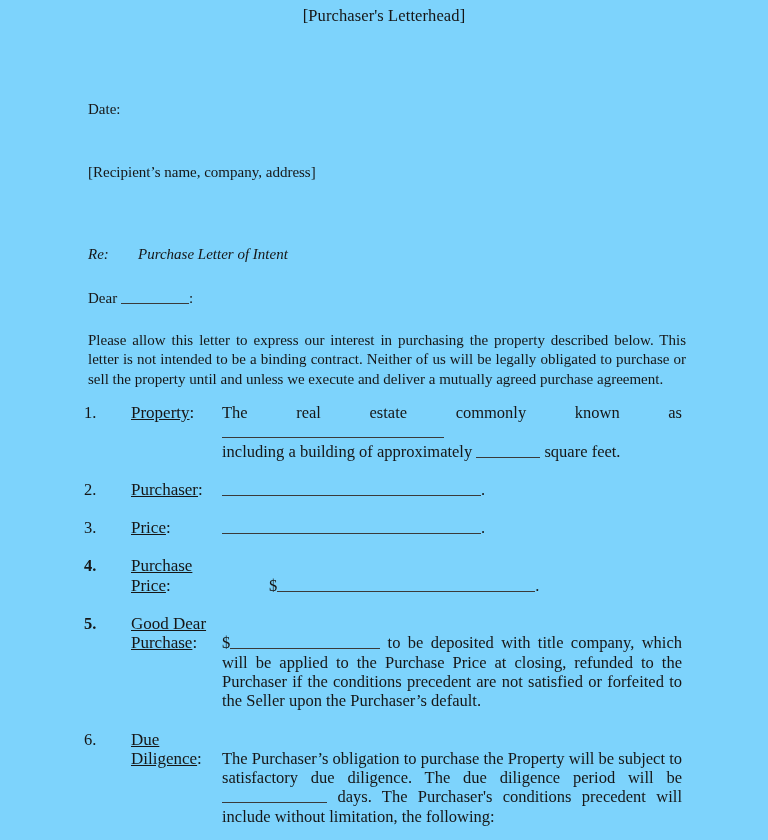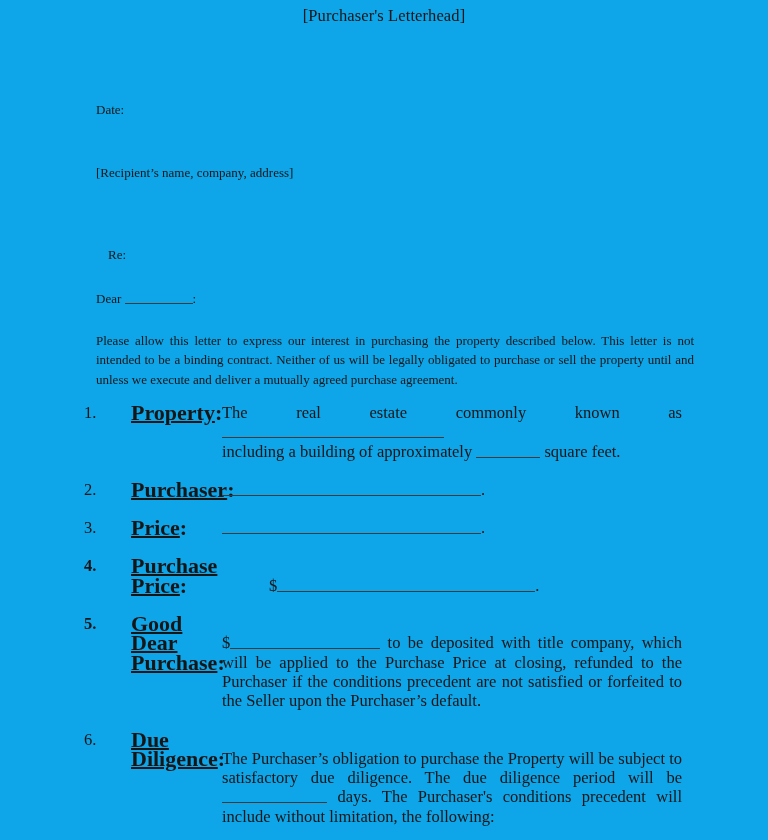--- a/index.html
+++ b/index.html
@@ -13,55 +13,56 @@
     overflow: hidden;
     font-family: "Liberation Serif", "DejaVu Serif", serif;
     color: #161616;
     -webkit-font-smoothing: antialiased;
   }
 
   .page {
     position: relative;
     width: 768px;
     height: 840px;
-    background: #0ea5e9;
+    background: #7dd3fc;
   }
 
   
   .letterhead {
     position: absolute;
     left: 0;
     top: 5px;
     width: 768px;
     text-align: center;
     font-size: 16.5px;
     line-height: 22px;
     letter-spacing: 0.1px;
   }
 
   
   .letter-body {
     position: absolute;
-    left: 96px;
+    left: 88px;
     top: 100px;
     width: 598px;
-    font-size: 13px;
+    font-size: 15px;
     line-height: 19.3px;
   }
 
   .line-date {
     margin: 0;
   }
   .line-recipient {
     margin: 44px 0 0 0;
   }
 
   .line-re {
-    margin: 62px 0 0 12px;
+    margin: 62px 0 0 0;
     display: flex;
+    font-style: italic;
   }
   .re-label {
     display: inline-block;
     width: 50px;
     flex: 0 0 50px;
   }
   .re-value {
     display: inline-block;
   }
 
@@ -102,22 +103,22 @@
   }
   .item-num.bold {
     font-weight: bold;
   }
 
   .item-label {
     flex: 0 0 91px;
     width: 91px;
     padding-right: 4px;
     box-sizing: border-box;
-    font-weight: bold;
-    font-size: 22px;
+    font-weight: normal;
+    font-size: 17px;
     line-height: 19.3px;
   }
   .item-label .u {
     text-decoration: underline;
     text-underline-offset: 1px;
   }
 
   .item-text {
     flex: 1 1 auto;
     text-align: justify;
@@ -161,20 +162,21 @@
   <div class="letterhead">[Purchaser's Letterhead]</div>
 
   <div class="letter-body">
 
     <p class="line-date">Date:</p>
 
     <p class="line-recipient">[Recipient’s name, company, address]</p>
 
     <div class="line-re">
       <span class="re-label">Re:</span>
+      <span class="re-value">Purchase Letter of Intent</span>
     </div>
 
     <p class="line-dear"><span>Dear </span><span class="blank blank-xs"></span><span>:</span></p>
 
     <p class="para-intro">Please allow this letter to express our interest in purchasing the property described below.  This letter is not intended to be a binding contract.  Neither of us will be legally obligated to purchase or sell the property until and unless we execute and deliver a mutually agreed purchase agreement.</p>
 
   </div>
 
   <div class="items">
 

